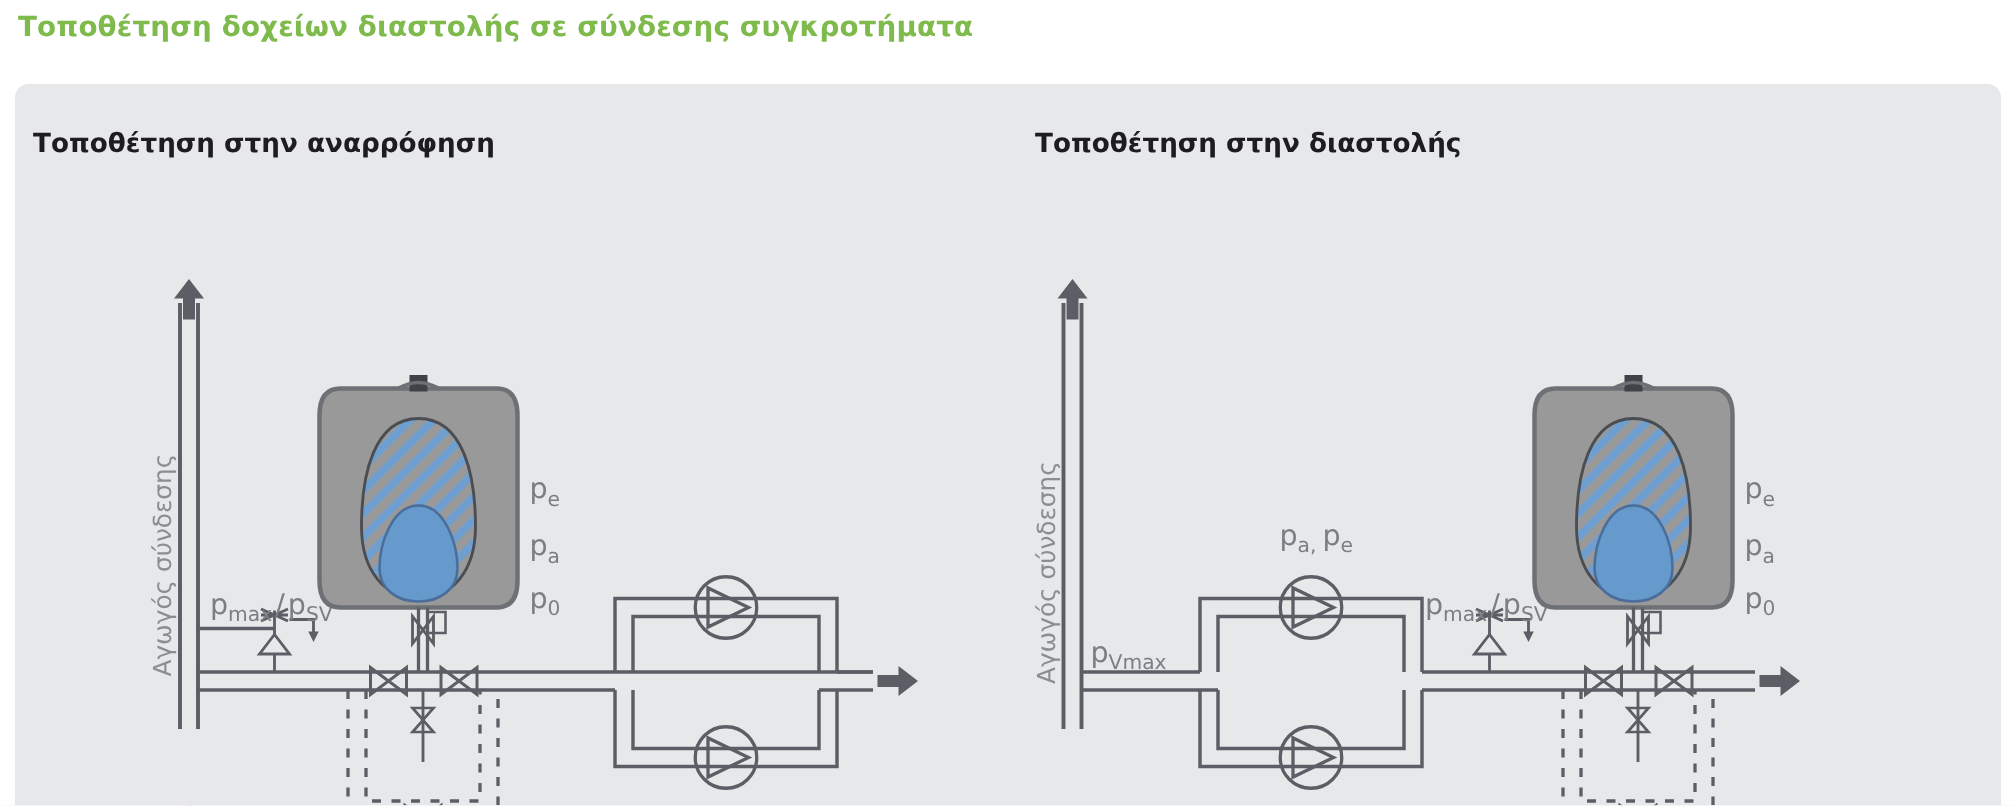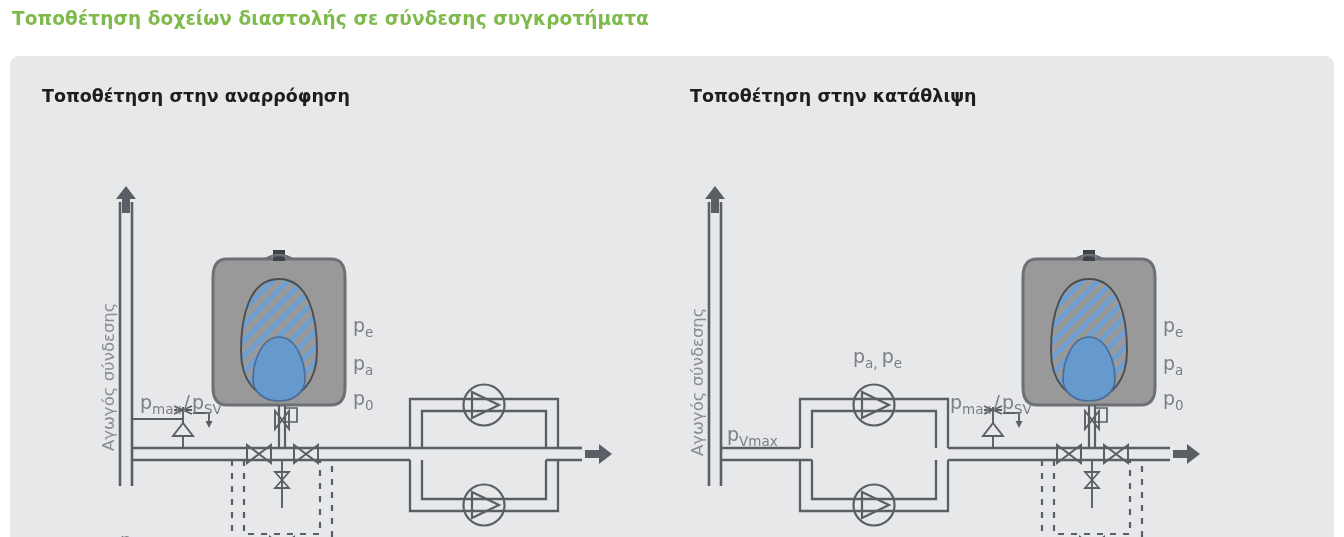--- a/index.html
+++ b/index.html
@@ -35,21 +35,21 @@
     border-radius: 9px 9px 0 0;
     overflow: hidden;
   }
   .panel-heading {
     position: absolute;
     font-size: 17.5px;
     font-weight: bold;
     color: #1d1d1f;
     white-space: nowrap;
   }
-  #heading-suction  { left: 32px;  top: 30px; }
+  #heading-suction  { left: 12px;  top: 30px; }
   #heading-discharge{ left: 680px; top: 30px; }
 
   #schematic-svg {
     position: absolute;
     left: 0;
     top: 0;
     width: 1324px;
     height: 481px;
     display: block;
   }
@@ -69,21 +69,21 @@
 </style>
 </head>
 <body>
 
 <div id="page-title">Τοποθέτηση δοχείων διαστολής σε σύνδεσης συγκροτήματα</div>
 
 <div id="diagram-panel">
 
   <div class="panel-heading" id="heading-suction">Τοποθέτηση στην αναρρόφηση</div>
 
-  <div class="panel-heading" id="heading-discharge">Τοποθέτηση στην κατάθλιψη</div>
+  <div class="panel-heading" id="heading-discharge">Τοποθέτηση στην διαστολής</div>
 
   <svg id="schematic-svg" viewBox="0 0 1324 481" xmlns="http://www.w3.org/2000/svg">
     <defs>
       <pattern id="membraneHatch" width="11" height="11" patternUnits="userSpaceOnUse" patternTransform="rotate(45)">
         <rect width="11" height="11" fill="#999999"></rect>
         <rect width="5.2" height="11" fill="#6f9fd0"></rect>
       </pattern>
       <g id="pumpSymbol">
         <circle cx="0" cy="0" r="20.5" fill="none" stroke="#5b5e64" stroke-width="2.2"></circle>
         <path d="M -12 -13 L -12 13 L 15 0 Z" fill="none" stroke="#5b5e64" stroke-width="2.2"></path>

